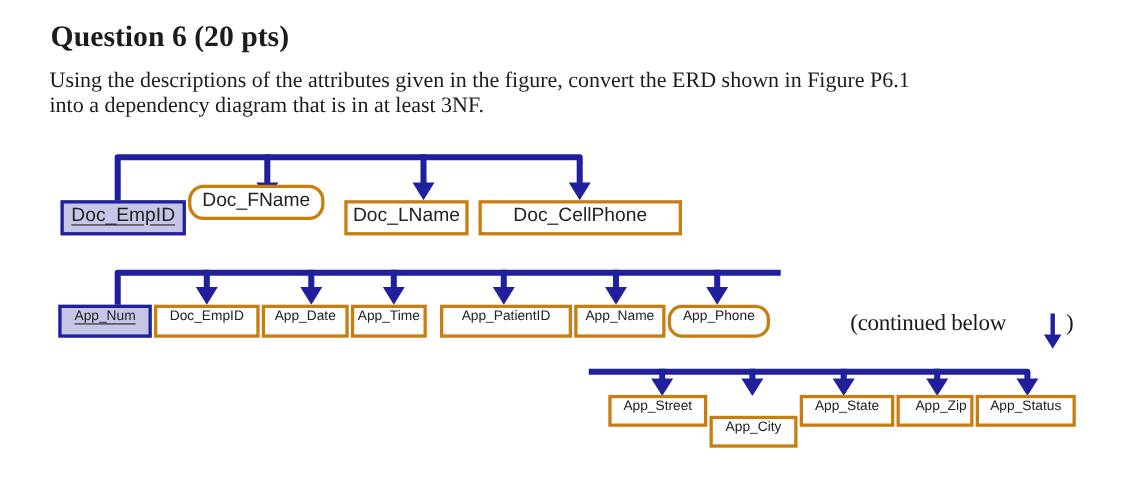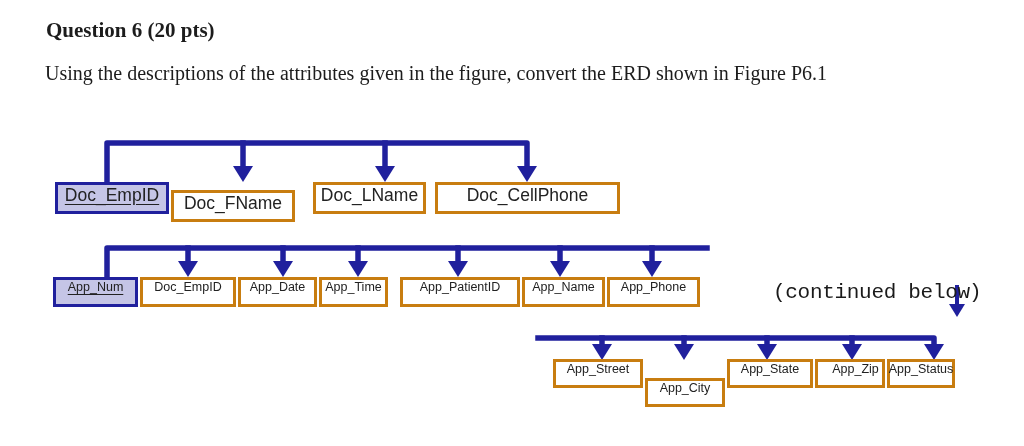--- a/index.html
+++ b/index.html
@@ -14,21 +14,21 @@
     width: 1024px;
     height: 446px;
     background: #ffffff;
     overflow: hidden;
     font-family: "Liberation Serif", serif;
     color: var(--text);
   }
   .heading {
     position: absolute;
     left: 46px; top: 18px;
-    font-size: 21px;
+    font-size: 27px;
     font-weight: bold;
     white-space: nowrap;
   }
   .para {
     position: absolute;
     left: 45px; top: 62px;
     font-size: 20px;
     line-height: 23px;
   }
   .para div { white-space: nowrap; }
@@ -68,39 +68,40 @@
     stroke: var(--navy);
     stroke-width: 5.5;
     stroke-linejoin: round;
     stroke-linecap: square;
   }
   .ln-thin { stroke-width: 4; stroke-linecap: butt; }
   .hd { fill: var(--navy); stroke: none; }
   .continued {
     position: absolute;
     top: 281px;
-    font-family: Liberation Mono, monospace;
+    font-family: Liberation Serif, serif;
     font-size: 21px;
     color: #1a1a1a;
     white-space: nowrap;
     letter-spacing: -0.3px;
     z-index: 2;
   }
   .continued.prefix { left: 773px; }
   .continued.suffix { left: 969px; }
 </style>
 </head>
 <body>
 
 <div id="page">
 
   <div class="heading">Question 6 (20 pts)</div>
 
   <div class="para">
     <div>Using the descriptions of the attributes given in the figure, convert the ERD shown in Figure P6.1</div>
+    <div>into a dependency diagram that is in at least 3NF.</div>
   </div>
 
   <svg id="arrow-layer" viewBox="0 0 1024 446" xmlns="http://www.w3.org/2000/svg" aria-hidden="true">
 
     <g>
       <path class="ln" d="M 107 181 L 107 143 L 527 143 L 527 167"></path>
       <path class="ln" d="M 243 143 L 243 167"></path>
       <polygon class="hd" points="233,166 253,166 243,182"></polygon>
       <path class="ln" d="M 385 143 L 385 167"></path>
       <polygon class="hd" points="375,166 395,166 385,182"></polygon>
@@ -138,21 +139,21 @@
       <polygon class="hd" points="757,344 777,344 767,360"></polygon>
       <path class="ln" d="M 852 338 L 852 345"></path>
       <polygon class="hd" points="842,344 862,344 852,360"></polygon>
       <polygon class="hd" points="924,344 944,344 934,360"></polygon>
     </g>
   </svg>
 
   <div class="box key r1" style="left:55px;  top:182px; width:114px;">
     <span class="lbl">Doc_EmpID</span>
   </div>
-  <div class="box r1" style="left:171px; top:190px; width:124px;">
+  <div class="box r1" style="left:171px; top:168px; width:124px;border-radius:14px;">
     <span class="lbl">Doc_FName</span>
   </div>
   <div class="box r1" style="left:313px; top:182px; width:113px;">
     <span class="lbl">Doc_LName</span>
   </div>
   <div class="box r1" style="left:435px; top:182px; width:185px;">
     <span class="lbl">Doc_CellPhone</span>
   </div>
 
   <div class="box key r2" style="left:53px;  top:277px; width:85px;">
@@ -166,36 +167,36 @@
   </div>
   <div class="box r2" style="left:319px; top:277px; width:69px;">
     <span class="lbl">App_Time</span>
   </div>
   <div class="box r2" style="left:400px; top:277px; width:120px;">
     <span class="lbl">App_PatientID</span>
   </div>
   <div class="box r2" style="left:522px; top:277px; width:83px;">
     <span class="lbl">App_Name</span>
   </div>
-  <div class="box r2" style="left:607px; top:277px; width:93px;">
+  <div class="box r2" style="left:607px; top:277px; width:93px;border-radius:13px;">
     <span class="lbl">App_Phone</span>
   </div>
 
   <div class="continued prefix">(continued below</div>
   <div class="continued suffix">)</div>
 
   <div class="box r3" style="left:553px; top:359px; width:90px;">
     <span class="lbl">App_Street</span>
   </div>
   <div class="box r3" style="left:645px; top:359px; width:80px;margin-top:19px;">
     <span class="lbl">App_City</span>
   </div>
   <div class="box r3" style="left:727px; top:359px; width:86px;">
     <span class="lbl">App_State</span>
   </div>
   <div class="box r3" style="left:815px; top:359px; width:70px;padding-left:11px;">
     <span class="lbl">App_Zip</span>
   </div>
-  <div class="box r3" style="left:887px; top:359px; width:68px;">
+  <div class="box r3" style="left:887px; top:359px; width:91px;">
     <span class="lbl">App_Status</span>
   </div>
 
 </div>
 
 </body></html>

